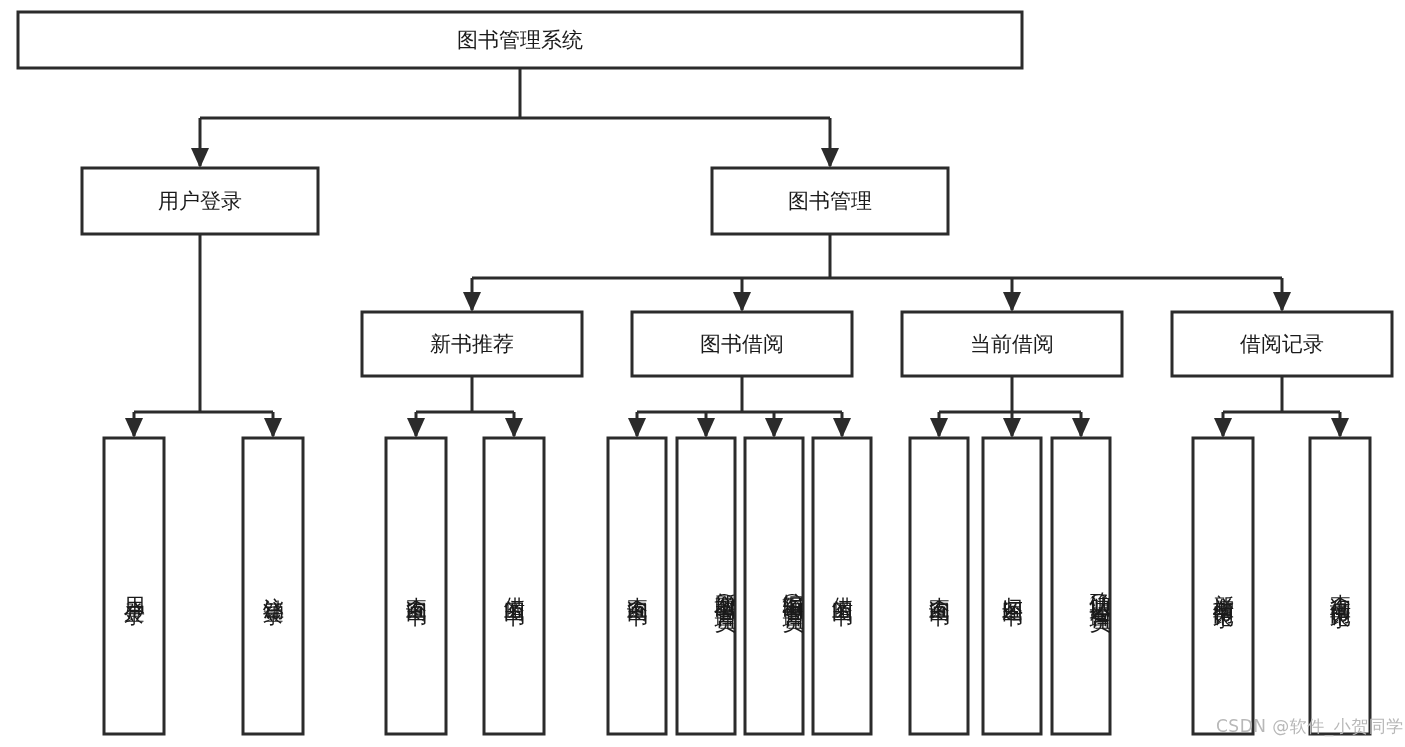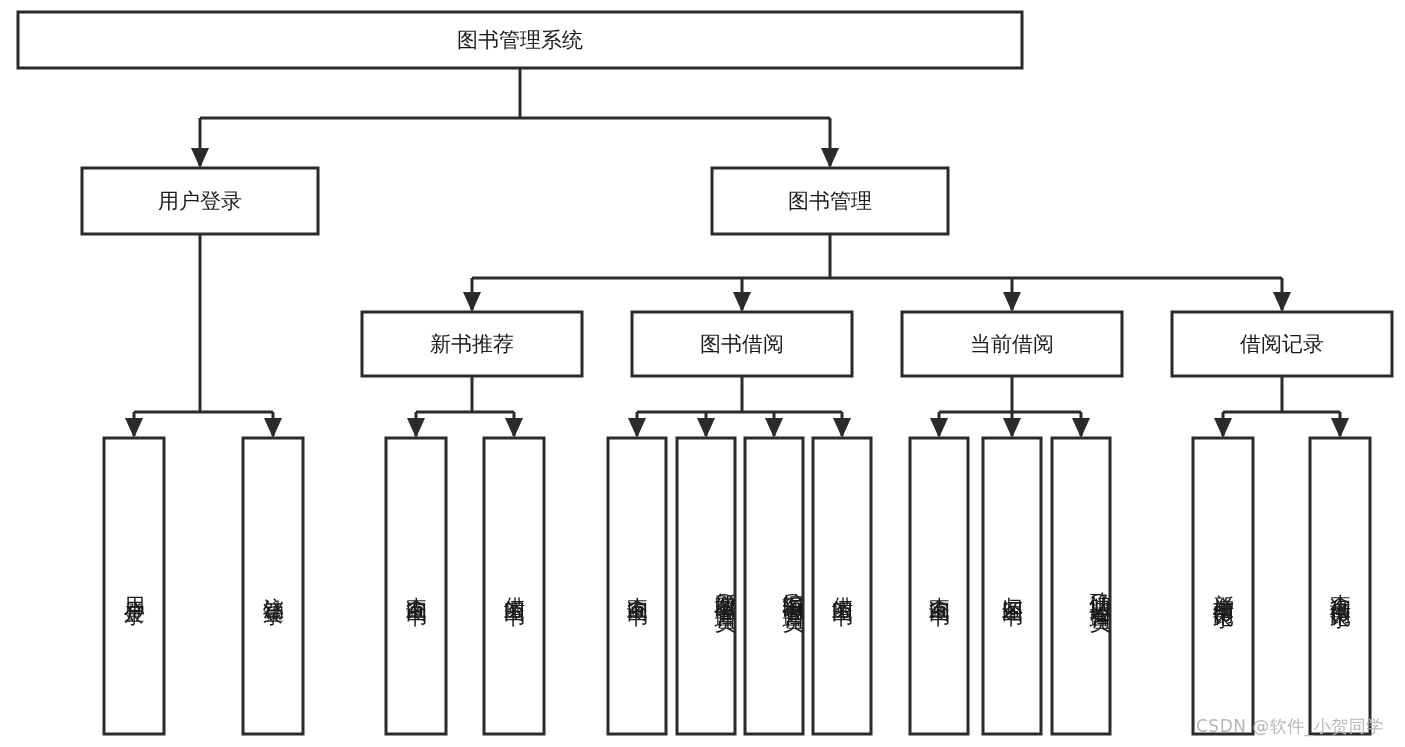--- a/index.html
+++ b/index.html
@@ -175,15 +175,15 @@
       <div class="vlabel" style="left: 677px; width: 58px; top: 446px; height: 284px;">新增图书（管理员）</div>
       <div class="vlabel" style="left: 745px; width: 58px; top: 446px; height: 284px;">编辑图书（管理员）</div>
       <div class="vlabel" style="left: 813px; width: 58px; top: 438px; height: 296px; display: flex; align-items: center; justify-content: center;">借阅图书</div>
       <div class="vlabel" style="left: 910px; width: 58px; top: 438px; height: 296px; display: flex; align-items: center; justify-content: center;">查询图书</div>
       <div class="vlabel" style="left: 983px; width: 58px; top: 438px; height: 296px; display: flex; align-items: center; justify-content: center;">归还图书</div>
       <div class="vlabel" style="left: 1052px; width: 58px; top: 446px; height: 284px;">确认归还（管理员）</div>
       <div class="vlabel" style="left: 1193px; width: 60px; top: 438px; height: 296px; display: flex; align-items: center; justify-content: center;">新增借阅记录</div>
       <div class="vlabel" style="left: 1310px; width: 60px; top: 438px; height: 296px; display: flex; align-items: center; justify-content: center;">查询借阅记录</div>
     </div>
 
-  <div class="watermark" style="left: 1196px; top: 715px;">CSDN @软件_小贺同学</div>
+  <div class="watermark" style="left: 1196px; top: 715px; padding-left: 20px;">CSDN @软件_小贺同学</div>
 
 </div>
 
 </body></html>

